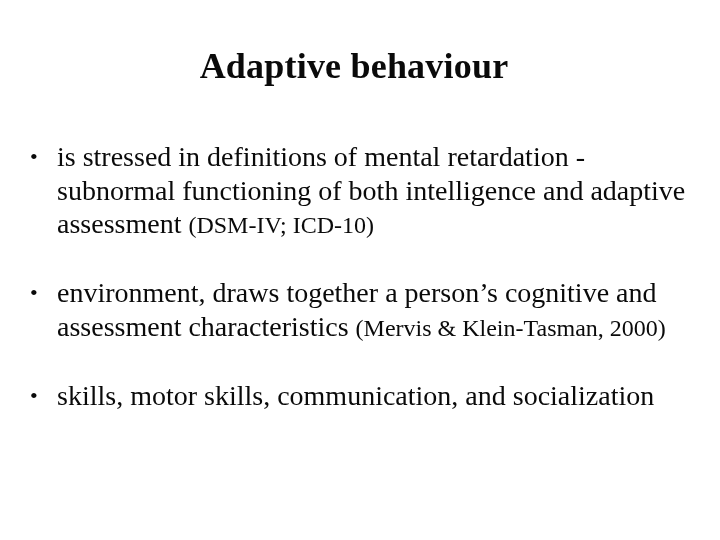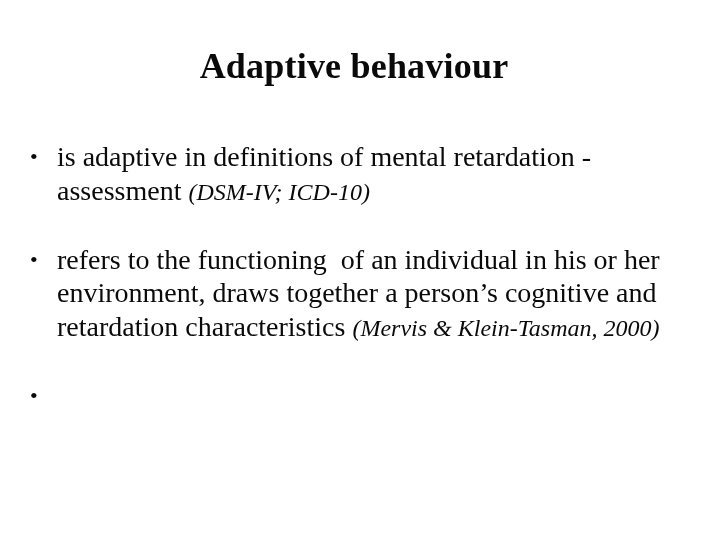--- a/index.html
+++ b/index.html
@@ -48,44 +48,44 @@
   }
   .text {
     flex: 1 1 auto;
     font-size: 28px;
     line-height: 33.5px;
   }
   .line {
     white-space: pre;
   }
   .citation {
-    font-style: italic;
     font-size: 24px;
   }
 </style>
 </head>
 <body>
 
 <div class="slide">
   <h1 class="title">Adaptive behaviour</h1>
   <div class="bullets">
       <div class="bullet">
         <span class="dot">•</span>
         <div class="text">
-          <div class="line"><span>is adaptive in definitions of mental retardation -</span></div>
+          <div class="line"><span>is stressed in definitions of mental retardation -</span></div>
+          <div class="line"><span>subnormal functioning of both intelligence and adaptive</span></div>
           <div class="line"><span>assessment </span><span class="citation">(DSM-IV; ICD-10)</span></div>
         </div>
       </div>
       <div class="bullet">
         <span class="dot">•</span>
         <div class="text">
-          <div class="line"><span>refers to the functioning  of an individual in his or her</span></div>
           <div class="line"><span>environment, draws together a person’s cognitive and</span></div>
-          <div class="line"><span>retardation characteristics </span><span class="citation">(Mervis &amp; Klein-Tasman, 2000)</span></div>
+          <div class="line"><span>assessment characteristics </span><span class="citation">(Mervis &amp; Klein-Tasman, 2000)</span></div>
         </div>
       </div>
       <div class="bullet">
         <span class="dot">•</span>
         <div class="text">
+          <div class="line"><span>skills, motor skills, communication, and socialization</span></div>
         </div>
       </div>
     </div>
 </div>
 
 </body></html>

